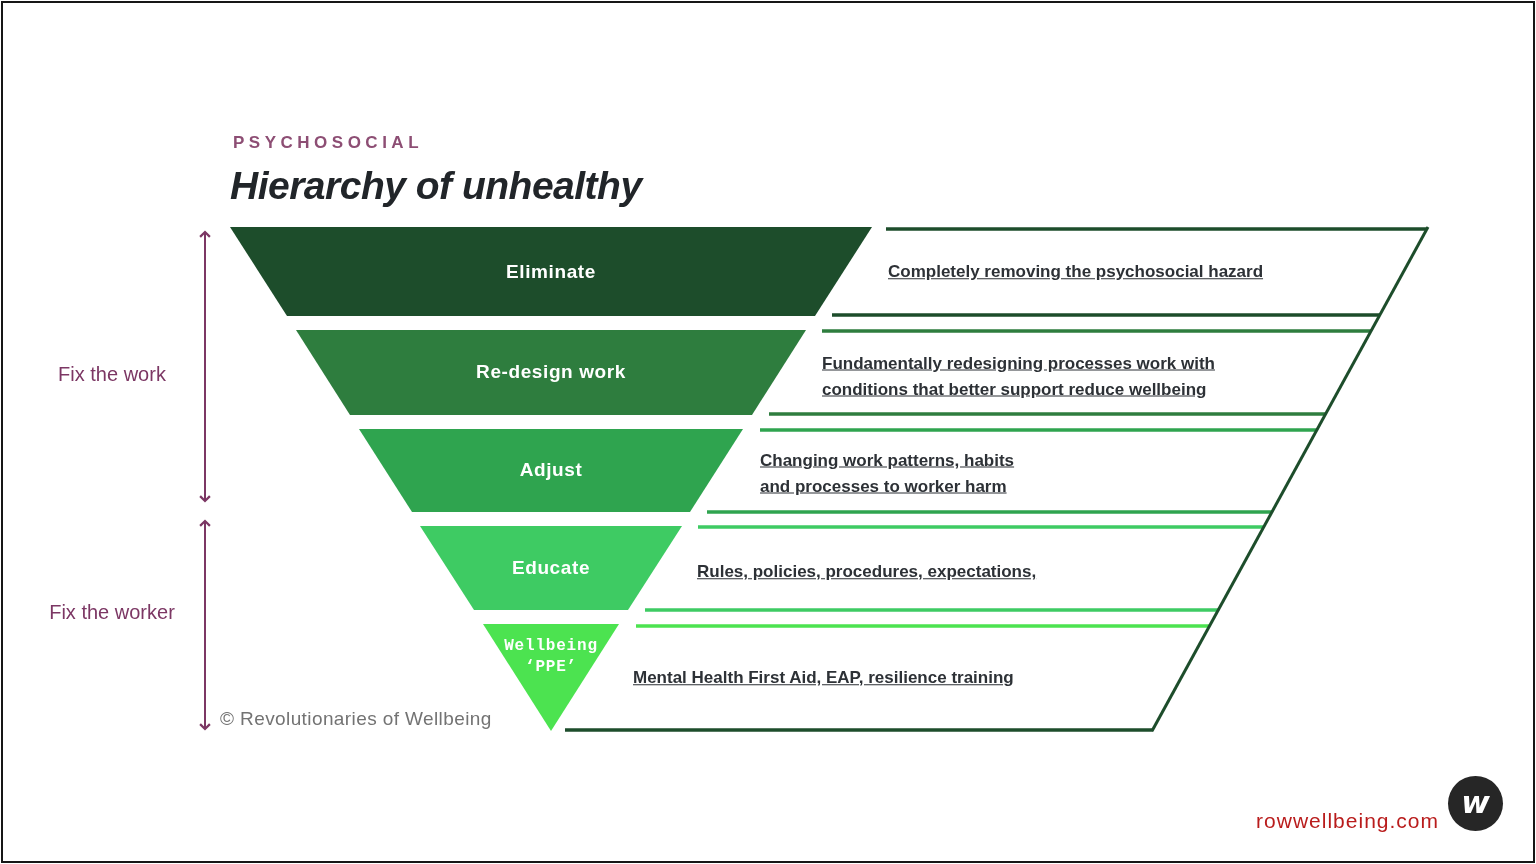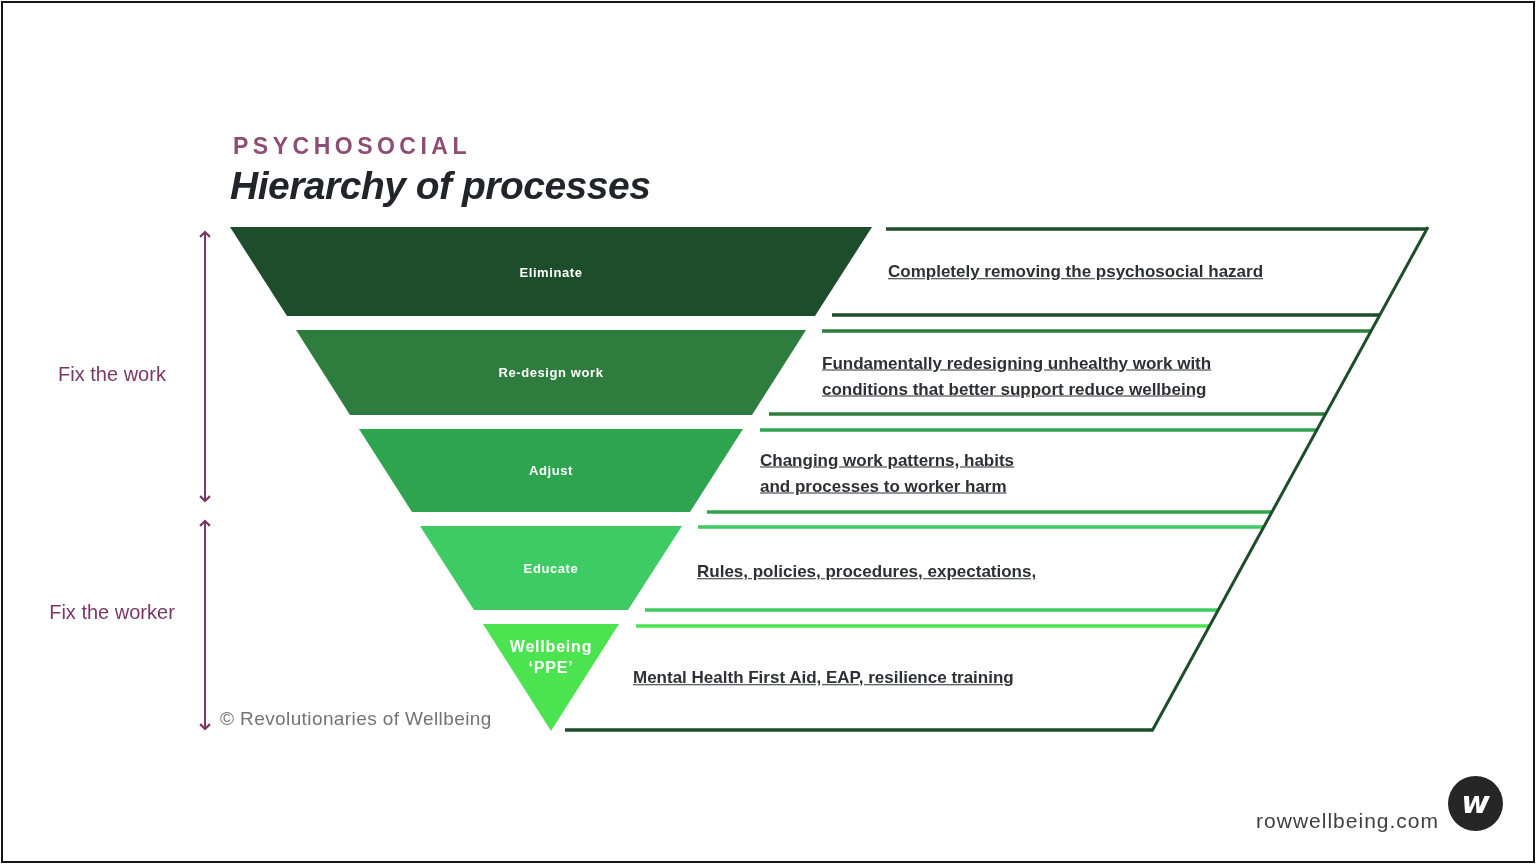--- a/index.html
+++ b/index.html
@@ -3,53 +3,53 @@
 <meta charset="utf-8">
 <style>
   * { margin:0; padding:0; box-sizing:border-box; }
   html,body { width:1536px; height:864px; }
   body { background:#ffffff; font-family:"Liberation Sans", sans-serif; overflow:hidden; }
   .canvas { position:relative; width:1536px; height:864px; background:#ffffff; }
   .frame { position:absolute; inset:1px; border:2px solid #161616; pointer-events:none; z-index:10; }
   .abs { position:absolute; }
   .diagram-svg { position:absolute; left:0; top:0; width:1536px; height:864px; }
 
-  .eyebrow { left:233px; top:133px; font-size:23px; font-weight:700; letter-spacing:4.5px; color:var(--plum,#8d4e74); }
+  .eyebrow { left:233px; top:133px; font-size:17px; font-weight:700; letter-spacing:4.5px; color:var(--plum,#8d4e74); }
   .title   { left:230px; top:164px; font-size:39px; font-weight:700; font-style:italic; color:var(--ink,#212529); letter-spacing:-0.5px; }
 
   .seg-label { left:551px; transform:translate(-50%,-50%); color:#ffffff; font-weight:700;
-               font-size:13px; letter-spacing:0.6px; white-space:nowrap; text-align:center; }
-  .seg-label.small { font-size:16px; line-height:21px; letter-spacing:0.8px; }
+               font-size:19px; letter-spacing:0.6px; white-space:nowrap; text-align:center; }
+  .seg-label.small { font-size:16px; line-height:21px; letter-spacing:0.8px;font-family:Liberation Mono, monospace; }
 
   .desc { color:var(--text-dark,#2d3136); font-weight:700; font-size:17px; line-height:25.5px;
           transform:translateY(-50%); white-space:nowrap;text-decoration:underline; }
 
   .side-label { left:22px; width:180px; text-align:center; color:var(--purple,#7c3764);
                 font-weight:400; font-size:20px; transform:translateY(-50%); white-space:nowrap; }
 
   .copyright { left:220px; top:708px; font-size:19px; color:#737373; letter-spacing:0.4px; }
-  .website   { top:809px; right:97px; font-size:21px; color:#404040; letter-spacing:1px; }
+  .website   { top:809px; right:97px; font-size:21px; color:#b91c1c; letter-spacing:1px; }
   .logo-circle { left:1448px; top:776px; width:55px; height:55px; border-radius:50%;
                  background:var(--logo-bg,#262626); color:#ffffff; display:flex; align-items:center;
                  justify-content:center; font-weight:700; font-style:italic; font-size:31px;
                  font-family:"DejaVu Sans", sans-serif; padding-bottom:4px; }
 
   .hline { stroke-width:3.5; }
   .diag  { stroke-width:3; fill:none; }
   .arrow-line { stroke:var(--purple,#7c3764); stroke-width:2; }
   .arrow-head { stroke:var(--purple,#7c3764); stroke-width:1.6; fill:none; }
 </style>
 </head>
 <body>
 
 <div class="canvas">
   <div class="frame"></div>
 
   <div class="abs eyebrow">PSYCHOSOCIAL</div>
-  <div class="abs title">Hierarchy of processes</div>
+  <div class="abs title">Hierarchy of unhealthy</div>
 
   <svg class="diagram-svg" viewBox="0 0 1536 864">
     <defs>
       <marker id="ah" viewBox="0 0 10 10" refX="5" refY="5" markerWidth="7" markerHeight="7" orient="auto-start-reverse">
         <path class="arrow-head" d="M1.5 1.5 L5 5 L1.5 8.5"></path>
       </marker>
     </defs>
 
     <polygon points="230,227 872,227 815,316 287,316" fill="#1d4d2b"></polygon>
     <polygon points="296,330 806,330 752,415 350,415" fill="#2e7d3e"></polygon>
@@ -79,21 +79,21 @@
   <div class="abs seg-label" style="top:568px">Educate</div>
   <div class="abs seg-label small" style="top:657px">
     <div>Wellbeing</div>
     <div>‘PPE’</div>
   </div>
 
   <div class="abs desc" style="left:888px; top:272px">
     <div>Completely removing the psychosocial hazard</div>
   </div>
   <div class="abs desc" style="left:822px; top:376px">
-    <div>Fundamentally redesigning unhealthy work with</div>
+    <div>Fundamentally redesigning processes work with</div>
     <div>conditions that better support reduce wellbeing</div>
   </div>
   <div class="abs desc" style="left:760px; top:473px">
     <div>Changing work patterns, habits</div>
     <div>and processes to worker harm</div>
   </div>
   <div class="abs desc" style="left:697px; top:572px">
     <div>Rules, policies, procedures, expectations,</div>
   </div>
   <div class="abs desc" style="left:633px; top:678px">

